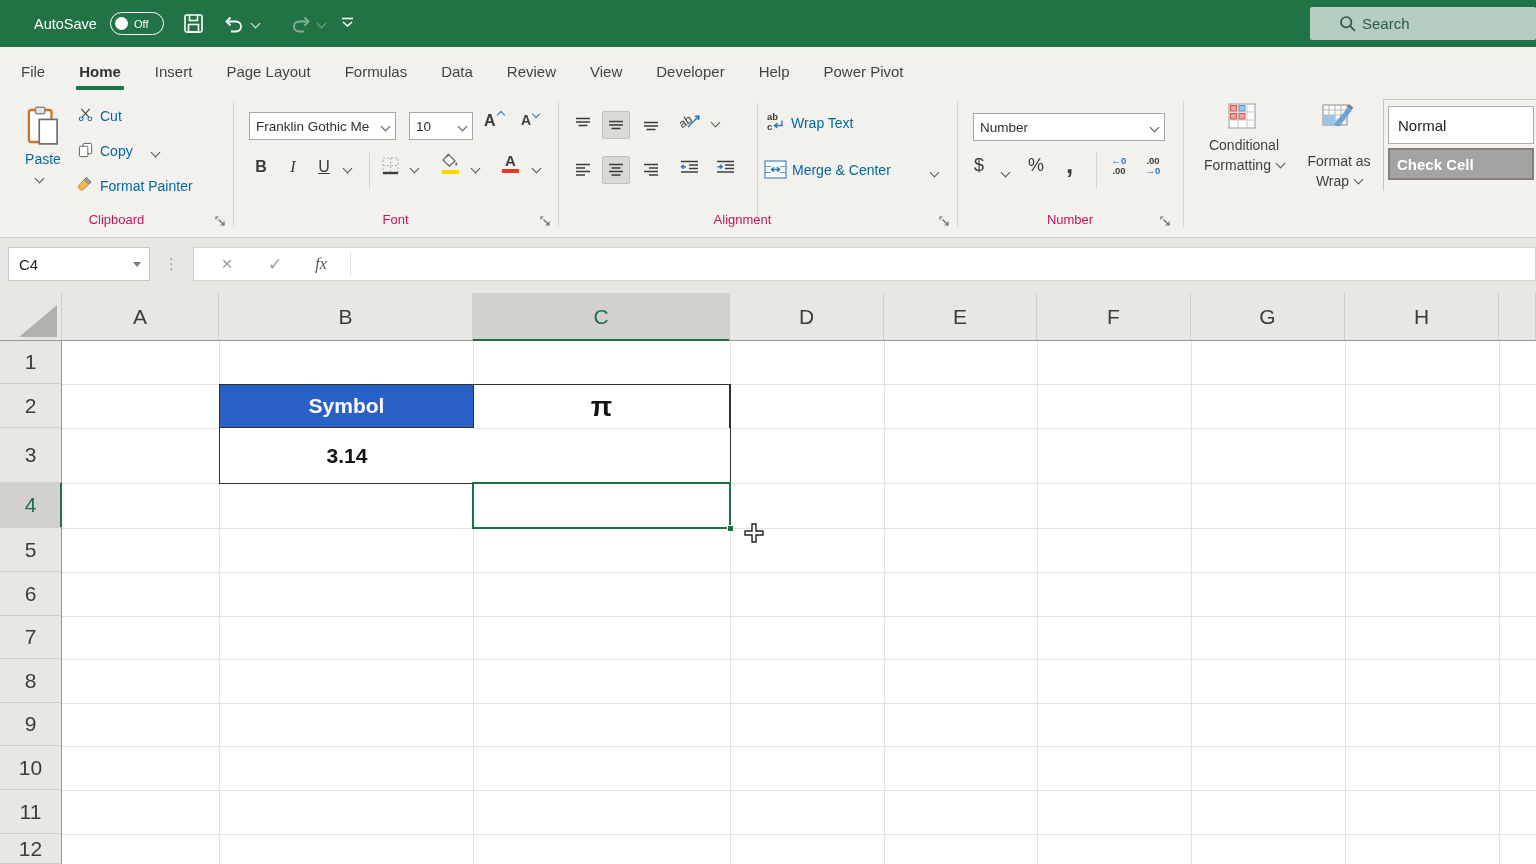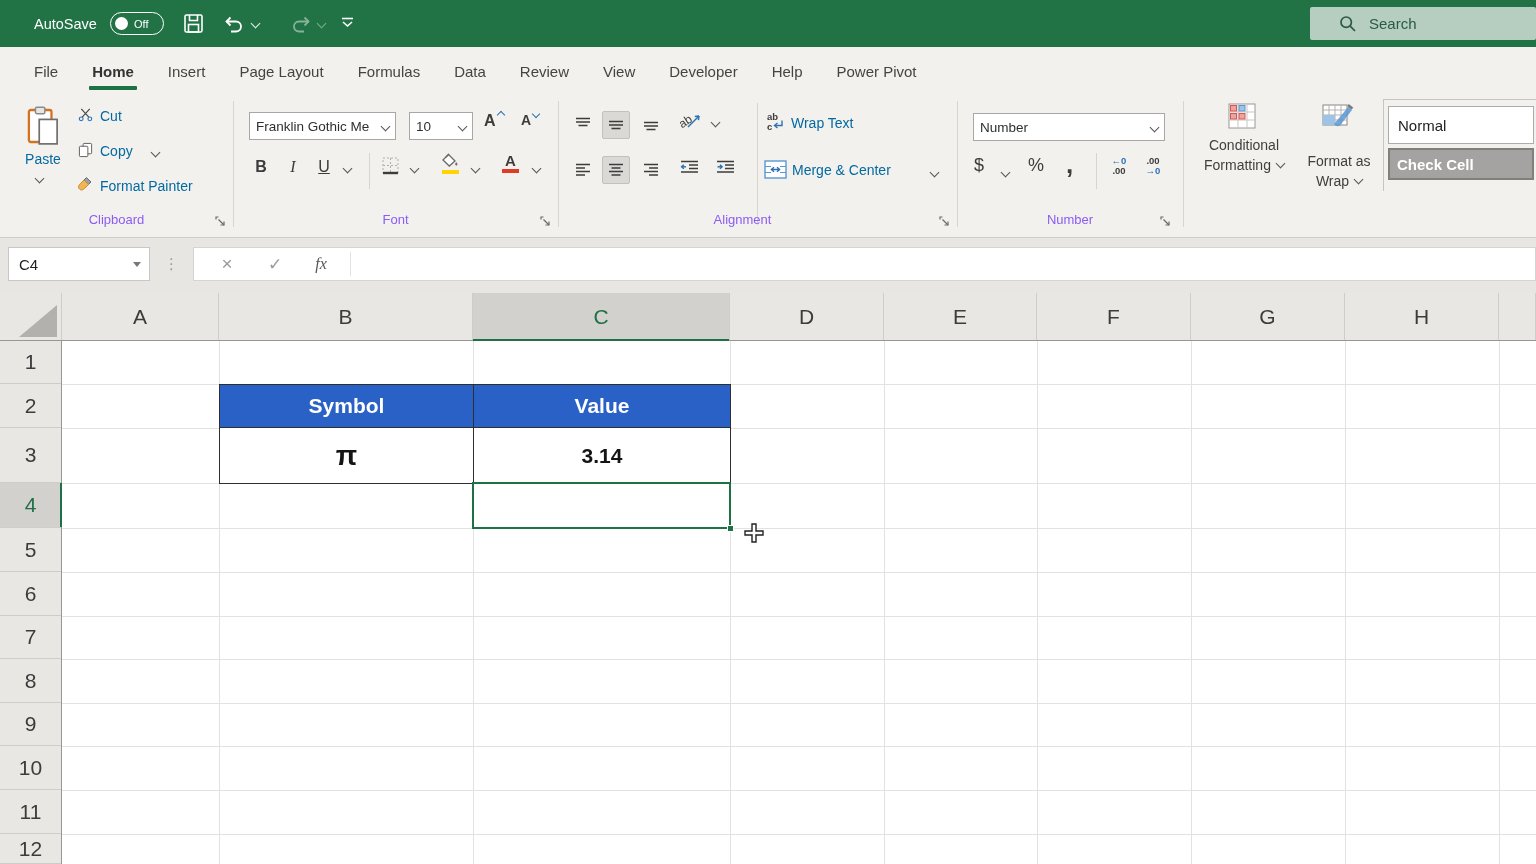--- a/index.html
+++ b/index.html
@@ -19,34 +19,34 @@
   #qat-undo{left:222px;top:14px;}
   #qat-undo-chev{left:252px;top:20px;}
   #qat-redo{left:290px;top:14px;}
   #qat-redo-chev{left:318px;top:20px;opacity:.45;}
   #qat-more{left:340px;top:17px;}
   #doc-title{left:733px;top:0;height:47px;font-size:15px;display:flex;align-items:center;gap:9px;}
   .chev{width:7px;height:7px;border-right:1.5px solid #555;border-bottom:1.5px solid #555;
     transform:rotate(45deg);display:inline-block;flex:0 0 auto;}
   .chev.white{border-color:#e8f1ea;}
   #search-box{position:absolute;left:1310px;top:7px;width:226px;height:33px;background:#b5cec0;
-    border-radius:2px;display:flex;align-items:center;padding-left:19px;gap:14px;}
+    border-radius:2px;display:flex;align-items:center;padding-left:12px;gap:14px;}
   #search-box span{font-size:15px;color:#2c5a41;}
 
   
   #tabrow{position:absolute;left:0;top:47px;width:1536px;height:48px;background:#f3f1ed;
-    display:flex;align-items:stretch;padding-left:17px;}
+    display:flex;align-items:stretch;padding-left:4px;}
   .tab{position:relative;padding:0 17px;display:flex;align-items:center;font-size:15px;color:#454442;cursor:default;}
   .tab.active{font-weight:700;color:#333;}
   .tab.active::after{content:"";position:absolute;left:14px;right:14px;bottom:5px;height:4px;background:#1e7145;border-radius:1px;}
 
   
   #ribbon{position:absolute;left:0;top:95px;width:1536px;height:143px;background:#f3f1ed;border-bottom:1px solid #cfccc7;}
   .vsep{position:absolute;top:6px;height:126px;width:1px;background:#d8d5d0;}
-  .grplabel{position:absolute;top:117px;font-size:13px;color:#8b5cf6;text-align:center;}
+  .grplabel{position:absolute;top:117px;font-size:13px;color:#be185d;text-align:center;}
   .launcher{position:absolute;top:118px;}
   .rbtxt{position:absolute;font-size:14px;color:#0369a1;white-space:nowrap;}
   .icbox{position:absolute;display:flex;align-items:center;justify-content:center;}
   .selbox{background:#dbd9d6;border:1px solid #c3c1bf;border-radius:2px;}
   .combo{position:absolute;background:#fff;border:1px solid #a9a7a5;display:flex;align-items:center;
     font-size:13.5px;color:#2f2f2f;padding:0 6px;justify-content:space-between;overflow:hidden;}
   .combo .val{white-space:nowrap;overflow:hidden;}
   .bigA{font-size:16px;font-weight:700;color:#3c3c3c;}
   .caret{width:6px;height:6px;border-right:1.6px solid #2b72b8;border-bottom:1.6px solid #2b72b8;display:inline-block;}
   .caret.up{transform:rotate(225deg);}
@@ -506,21 +506,20 @@
         <div class="gridh" style="top: 323px; width: 1474px;"></div>
         <div class="gridh" style="top: 366px; width: 1474px;"></div>
         <div class="gridh" style="top: 410px; width: 1474px;"></div>
         <div class="gridh" style="top: 453px; width: 1474px;"></div>
         <div class="gridh" style="top: 497px; width: 1474px;"></div>
         <div class="gridh" style="top: 541px; width: 1474px;"></div>
       </div>
 
     <div id="ptable">
       <div class="pt-cell pt-head left">Symbol</div>
-      <div class="pt-cell pt-head">Value</div>
       <div class="pt-cell pt-body left">π</div>
       <div class="pt-cell pt-body">3.14</div>
     </div>
 
     <div id="selcell">
       <div id="selhandle"></div>
     </div>
 
     <svg id="cursor" width="20" height="20" viewBox="0 0 20 20">
       <path d="M8 1h4v7h7v4h-7v7H8v-7H1V8h7z" fill="#fff" stroke="#222" stroke-width="1.4"></path>

